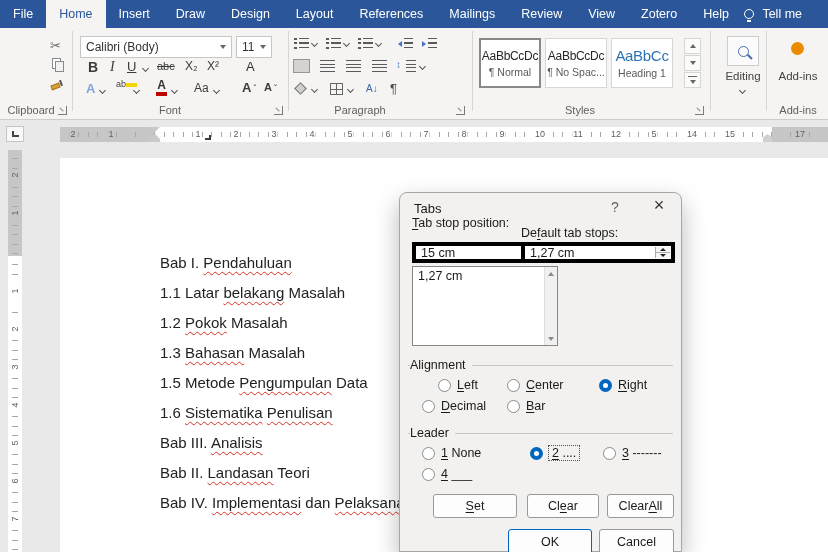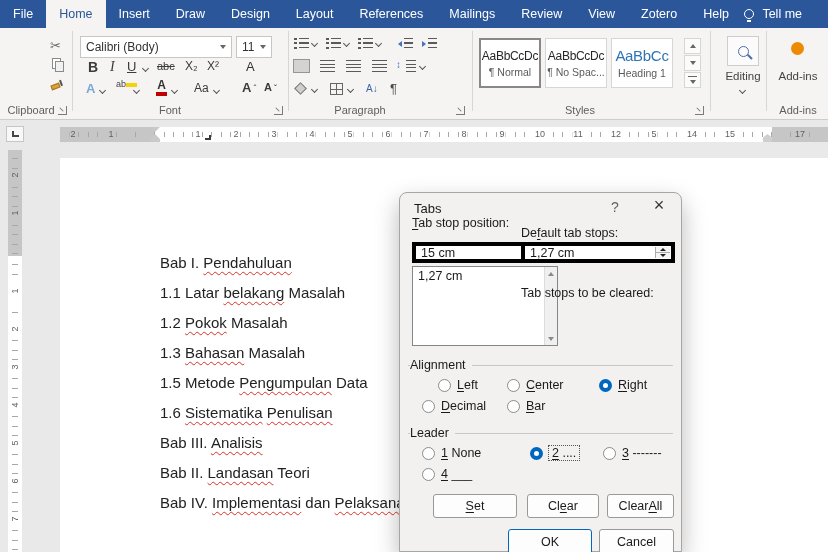--- a/index.html
+++ b/index.html
@@ -413,21 +413,20 @@
       <span>1,27 cm</span>
       <span class="spin">
         <div>
             <span class="tri up"></span>
           </div>
         <div>
             <span class="tri down"></span>
           </div>
       </span>
     </div>
-    <span class="dlg-label" style="left:121px;top:93px;">Tab stops to be cleared:</span>
 
     <div class="group-line" style="top:172px;"></div>
     <span class="group-label" style="top:165px;">Alignment</span>
     <div class="radio-grid" id="align-grid" style="top:184px;height:40px;">
         <div class="radio-item" style="left: 16px; top: 0px;">
           <span class="radio"></span>
           <span class="radio-label"><u>L</u>eft</span>
         </div>
         <div class="radio-item" style="left: 85px; top: 0px;">
           <span class="radio"></span>

